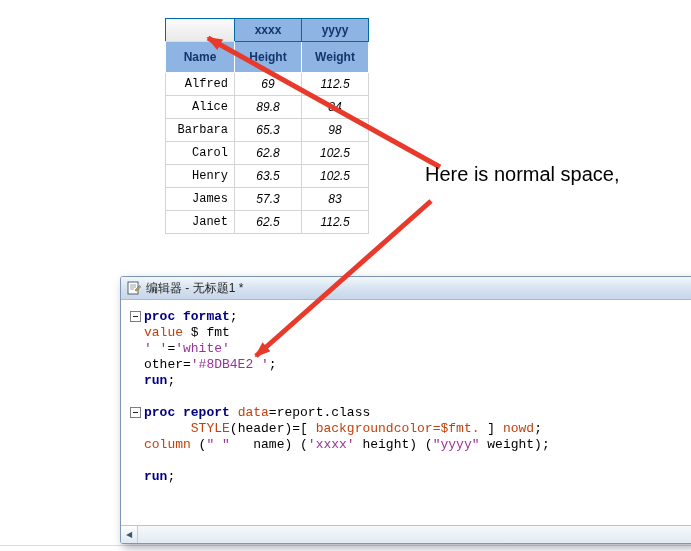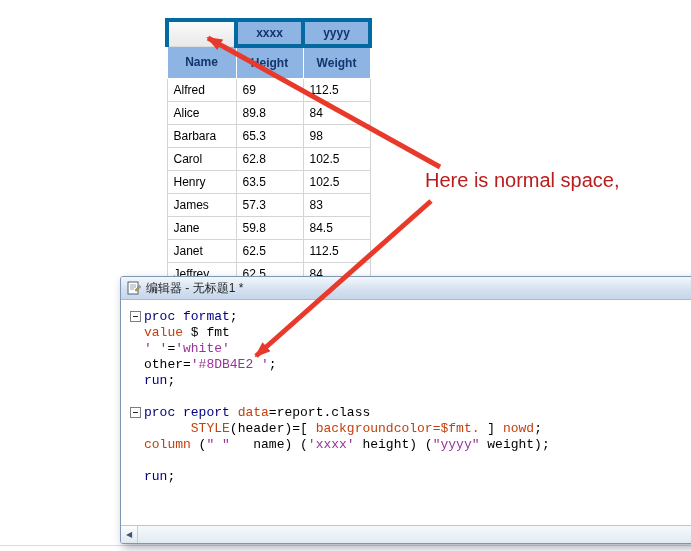--- a/index.html
+++ b/index.html
@@ -3,51 +3,51 @@
 <meta charset="utf-8">
 <style>
   html,body{margin:0;padding:0;background:#fff;}
   .screen{position:relative;width:691px;height:551px;overflow:hidden;background:#ffffff;
           font-family:"Liberation Sans",sans-serif;}
 
   
   .sas-table{position:absolute;left:165px;top:18px;border-collapse:collapse;
              font-family:"Liberation Sans",sans-serif;font-size:12px;z-index:1;}
   .sas-table th{font-weight:bold;color:#15356d;text-align:center;}
-  .th-top{height:20px;border:4px solid #0369a1;}
+  .th-top{height:20px;border:1px solid #0369a1;}
   .th-top.blue{background:#8DB4E2;width:55px;}
   .th-top.blank{background:linear-gradient(#fafafa,#e9e9e9);width:56px;border-bottom:1px solid #dcdcdc;}
   .th-col{background:#8DB4E2;border:1px solid #ffffff;height:22px;padding:4px 6px;}
   .sas-table td{background:#fff;border:1px solid #d4d4d4;color:#000;height:22px;}
-  .td-name{width:56px;text-align:left;padding:0 6px;}
-  .td-num{width:54px;text-align:left;padding:0 6px;}
+  .td-name{width:56px;text-align:right;padding:0 6px;font-family:Liberation Mono, monospace;}
+  .td-num{width:54px;text-align:center;padding:0 6px;font-style:italic;}
 
   
-  .annotation{position:absolute;left:425px;top:166px;color:#b91c1c;font-size:20px;
+  .annotation{position:absolute;left:425px;top:160px;color:#000000;font-size:20px;
               line-height:28px;z-index:25;}
   .arrows{position:absolute;left:0;top:0;width:691px;height:551px;z-index:20;pointer-events:none;}
 
   
   .editor{position:absolute;left:120px;top:276px;width:575px;height:266px;background:#fff;
           border:1px solid #7f96b2;border-radius:3px;box-shadow:3px 4px 10px rgba(60,70,90,.42);
           display:flex;flex-direction:column;overflow:hidden;z-index:10;}
   .titlebar{flex:0 0 22px;background:linear-gradient(#f2f7fc,#d3e0f0 60%,#c7d6ea);
             border-bottom:1px solid #a9b9cf;display:flex;align-items:center;gap:5px;
             padding:0 6px;font-size:12px;color:#222;}
   .ed-icon{display:flex;align-items:center;}
   .code-area{flex:1;background:#fff;padding:9px 0 0 8px;
              font-family:"Liberation Mono","DejaVu Sans Mono",monospace;font-size:13px;line-height:16px;
              overflow:hidden;}
   .code-line{display:flex;height:16px;}
   .gutter{flex:0 0 15px;position:relative;}
   .fold-box{position:absolute;left:1px;top:2px;width:11px;height:11px;border:1px solid #7d7d7d;
             background:#fff;box-sizing:border-box;}
   .fold-box::after{content:"";position:absolute;left:2px;top:4px;width:5px;height:1px;background:#222;}
   .code-text{white-space:pre;}
-  .kw{color:#000080;font-weight:normal;}
+  .kw{color:#000080;font-weight:bold;}
   .st{color:#c2410c;}
   .str{color:#993399;}
   .pl{color:#000;}
   .hscroll{flex:0 0 17px;background:linear-gradient(#f6f9fc,#e2eaf2);border-top:1px solid #bac6d4;
            display:flex;align-items:center;}
   .scroll-btn{width:17px;height:17px;display:flex;align-items:center;justify-content:center;
               font-size:8px;color:#44566b;background:linear-gradient(#fdfefe,#dfe8f1);
               border-right:1px solid #c2cedc;box-sizing:border-box;}
   .bottom-edge{position:absolute;left:0;top:545px;width:691px;height:1px;background:#d9dde1;z-index:2;}
 </style>
@@ -94,33 +94,23 @@
           <td class="td-name">Henry</td>
           <td class="td-num">63.5</td>
           <td class="td-num">102.5</td>
         </tr>
         <tr>
           <td class="td-name">James</td>
           <td class="td-num">57.3</td>
           <td class="td-num">83</td>
         </tr>
         <tr>
-          <td class="td-name">Jane</td>
-          <td class="td-num">59.8</td>
-          <td class="td-num">84.5</td>
-        </tr>
-        <tr>
           <td class="td-name">Janet</td>
           <td class="td-num">62.5</td>
           <td class="td-num">112.5</td>
-        </tr>
-        <tr>
-          <td class="td-name">Jeffrey</td>
-          <td class="td-num">62.5</td>
-          <td class="td-num">84</td>
         </tr>
       </tbody>
   </table>
 
   <div class="annotation">
     <div>Here is normal space,</div>
   </div>
 
   <div class="editor">
     <div class="titlebar">

